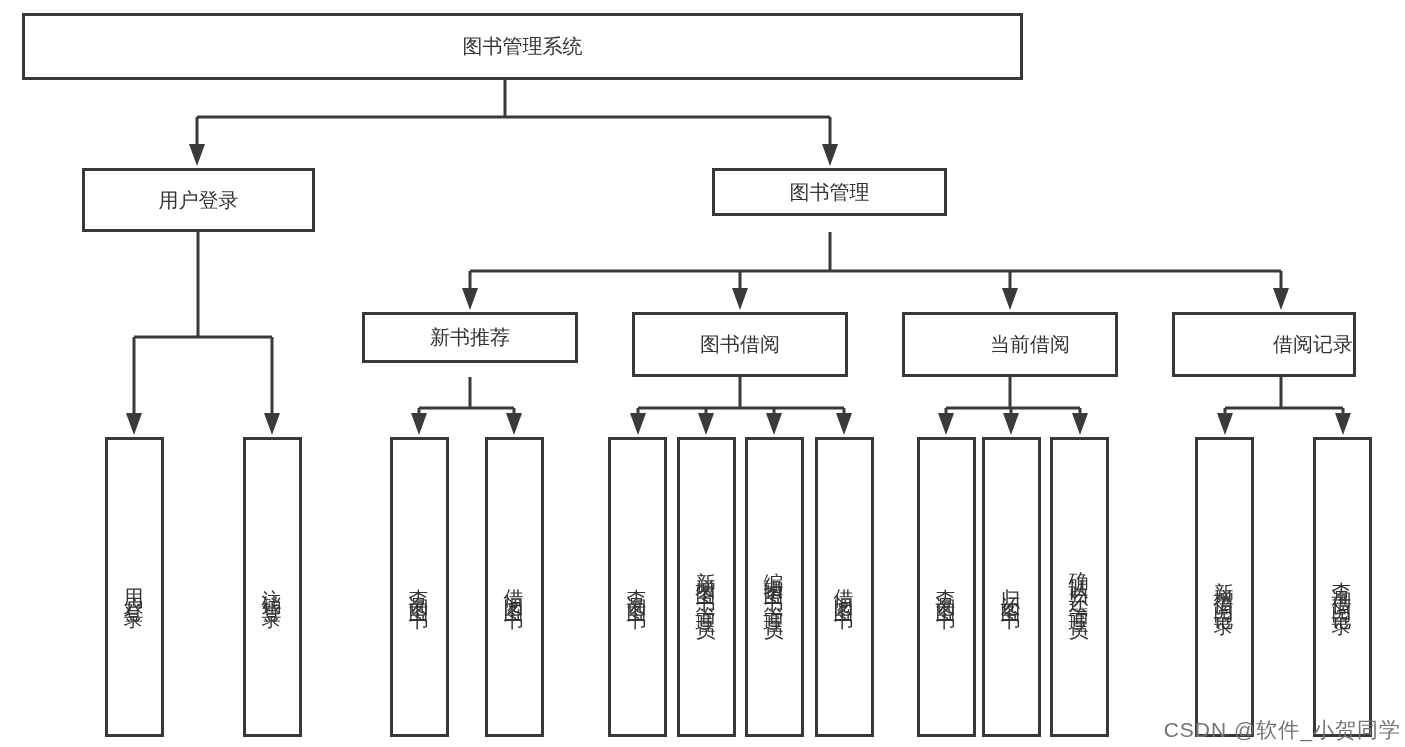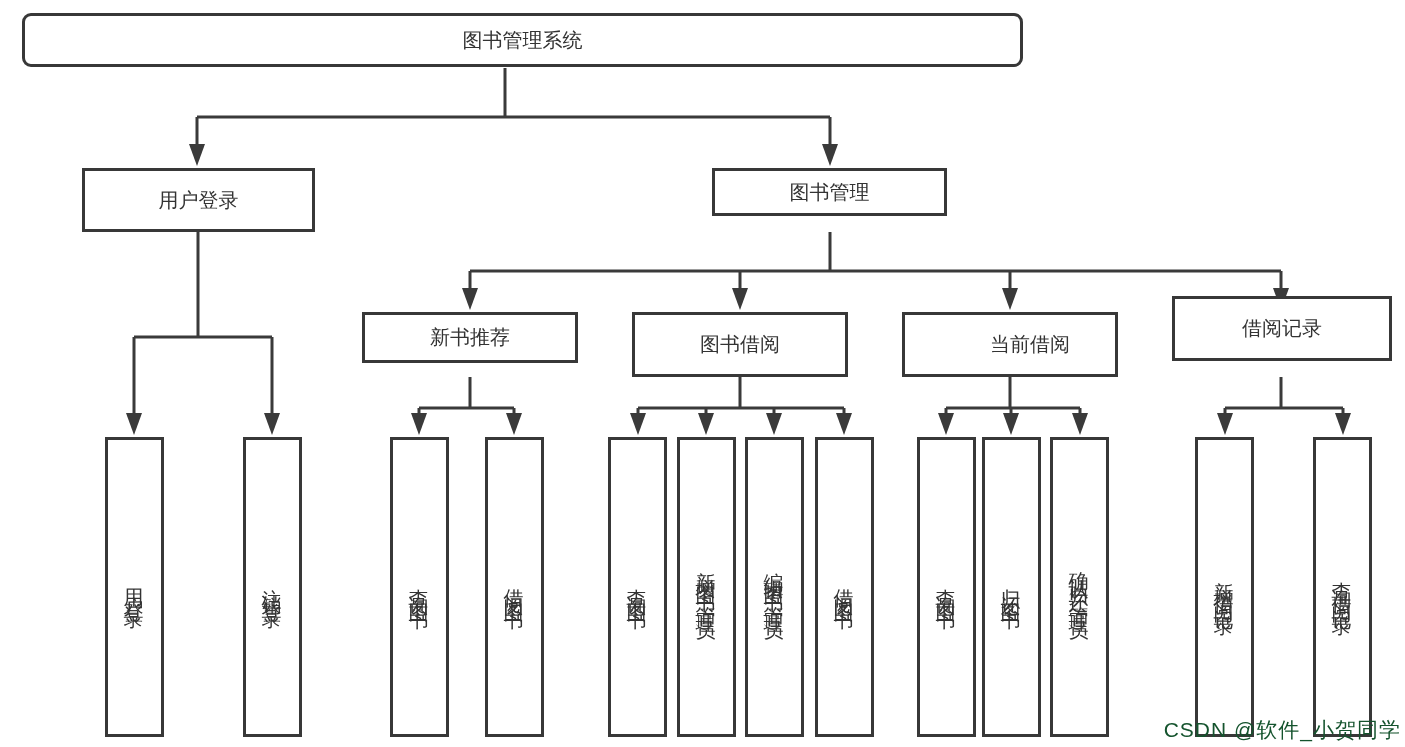--- a/index.html
+++ b/index.html
@@ -24,38 +24,38 @@
   .hlabel{font-size:20px;white-space:nowrap;}
   .vtext{
     writing-mode:vertical-rl;
     text-orientation:mixed;
     font-size:20px;
     letter-spacing:7px;
     white-space:nowrap;
     color:#333333;
   }
   
-  #n-root{left:22px;top:13px;width:1001px;height:54px;border-radius:9px;}
+  #n-root{left:22px;top:13px;width:1001px;height:67px;}
   #n-user-login{left:82px;top:168px;width:233px;height:64px;}
   #n-book-mgmt{left:712px;top:168px;width:235px;height:48px;}
   #n-new-book{left:362px;top:312px;width:216px;height:51px;}
   #n-book-borrow{left:632px;top:312px;width:216px;height:65px;}
   #n-current-borrow{left:902px;top:312px;width:216px;height:65px;padding-left:40px;}
-  #n-borrow-record{left:1172px;top:296px;width:220px;height:65px;}
+  #n-borrow-record{left:1172px;top:312px;width:184px;height:65px;justify-content:flex-end;}
   .leaf{top:437px;width:59px;height:300px;}
   #l-ul1{left:105px;} #l-ul2{left:243px;}
   #l-nb1{left:390px;} #l-nb2{left:485px;}
   #l-bb1{left:608px;} #l-bb2{left:677px;} #l-bb3{left:745px;} #l-bb4{left:815px;}
   #l-cb1{left:917px;} #l-cb2{left:982px;} #l-cb3{left:1050px;}
   #l-br1{left:1195px;} #l-br2{left:1313px;}
   .watermark{
     position:absolute;
     right:4px;bottom:3px;
     font-size:21px;
-    color:#14532d;
+    color:#737373;
     letter-spacing:1px;
     white-space:nowrap;
   }
 </style>
 </head>
 <body>
 
 <div class="canvas">
 
   <svg class="connectors" viewBox="0 0 1405 747" xmlns="http://www.w3.org/2000/svg">

